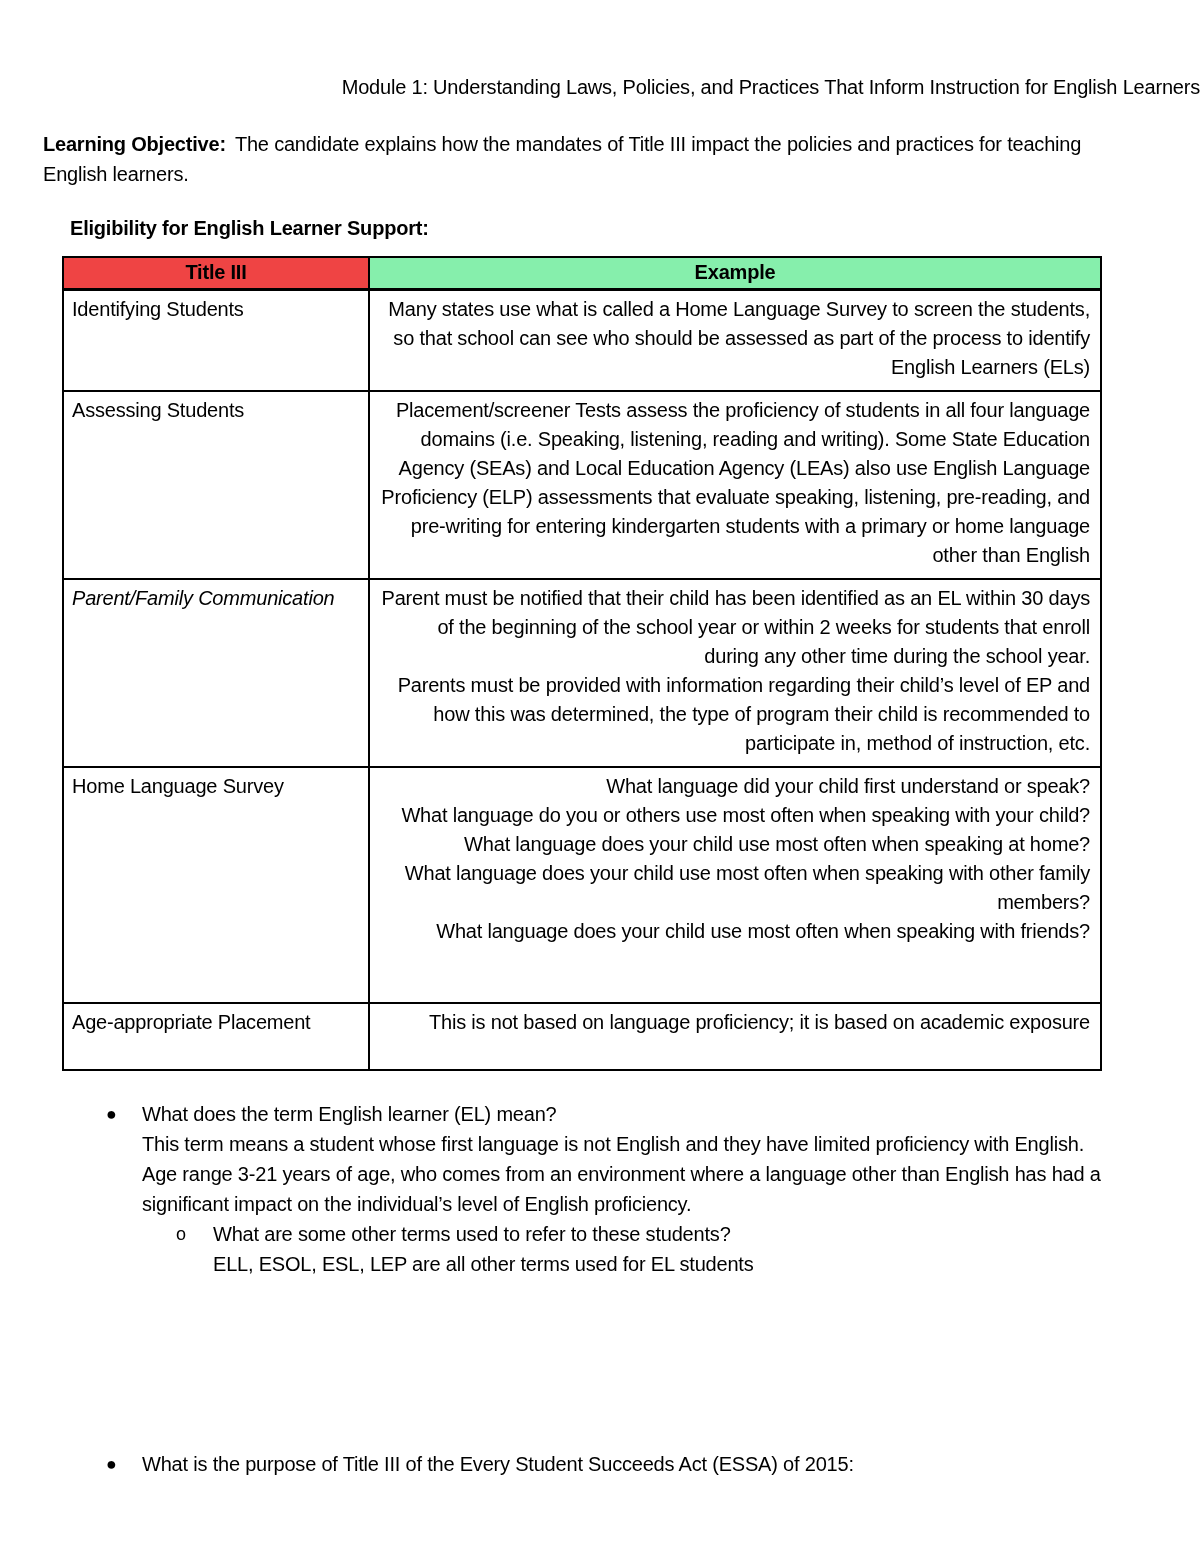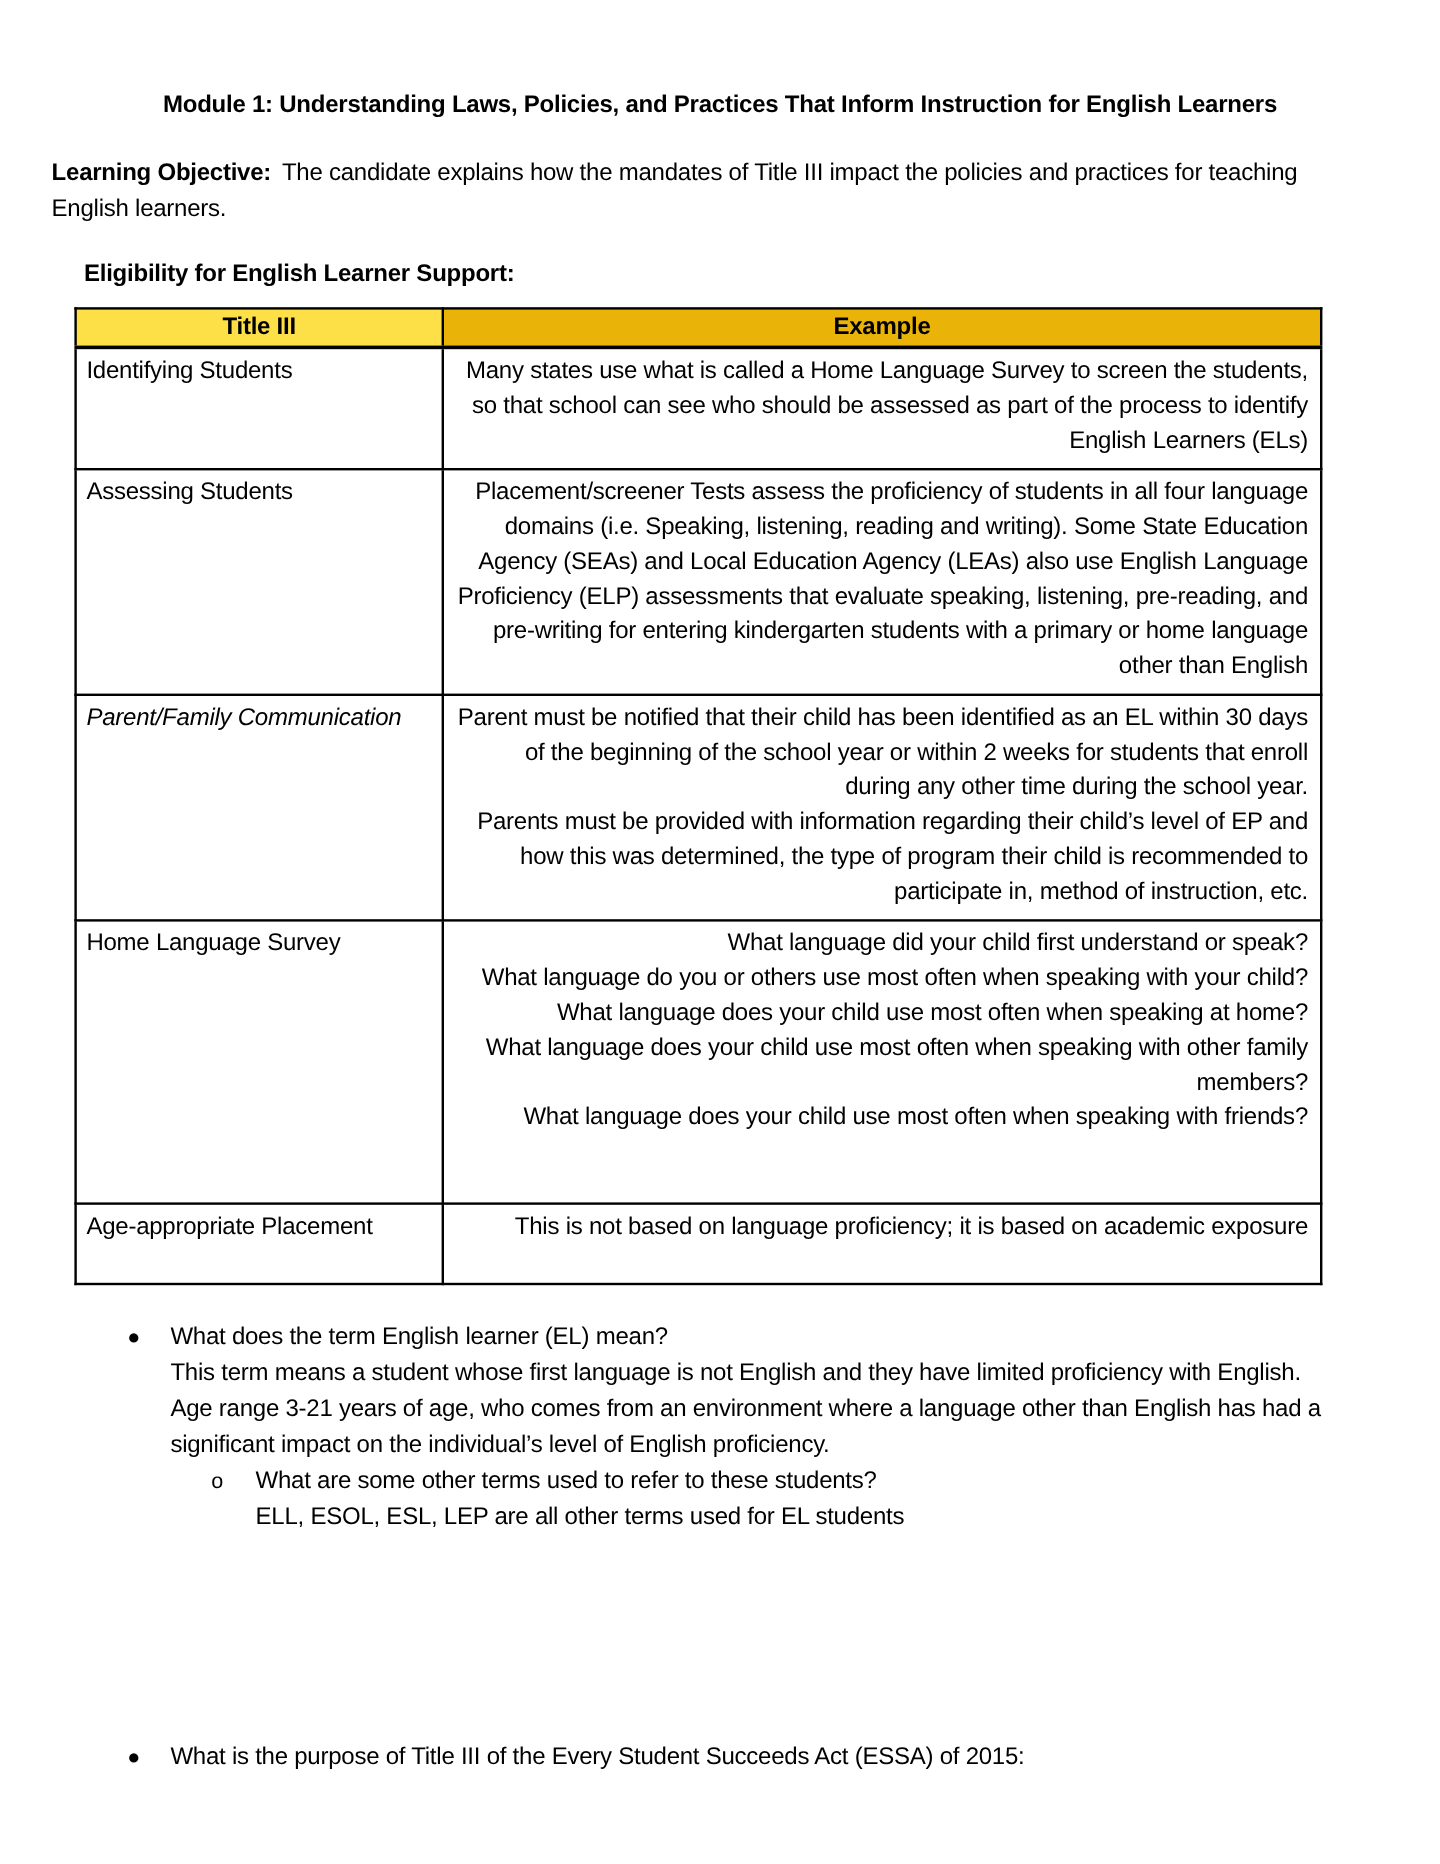--- a/index.html
+++ b/index.html
@@ -11,22 +11,22 @@
     margin: 0 auto;
     background: #ffffff;
     color: #000000;
     font-family: "Liberation Sans", sans-serif;
     font-size: 20px;
     letter-spacing: -0.2px;
     overflow: hidden;
   }
   .doc-title {
     padding-top: 72px;
-    text-align: center;
-    font-weight: 700;
+    text-align: right;
+    font-weight: 400;
     font-size: 20px;
     line-height: 30px;
   }
   .para-lo {
     margin: 27px 60px 0 43px;
     line-height: 30px;
   }
   .lo-label { font-weight: 700; margin-right: 9px; }
   .section-heading {
     margin: 24px 0 0 70px;
@@ -101,22 +101,22 @@
 
   <div class="section-heading">Eligibility for English Learner Support:</div>
 
   <table class="el-table">
     <colgroup>
       <col style="width:306px">
       <col style="width:732px">
     </colgroup>
     <thead>
       <tr>
-        <th style="background:#fde047">Title III</th>
-        <th style="background:#eab308">Example</th>
+        <th style="background:#ef4444">Title III</th>
+        <th style="background:#86efac">Example</th>
       </tr>
     </thead>
     <tbody>
       <tr>
         <td class="title-cell rh1">Identifying Students</td>
         <td>
           <p class="cell-p">Many states use what is called a Home Language Survey to screen the students, so that school can see who should be assessed as part of the process to identify English Learners (ELs)</p>
         </td>
       </tr>
       <tr>

